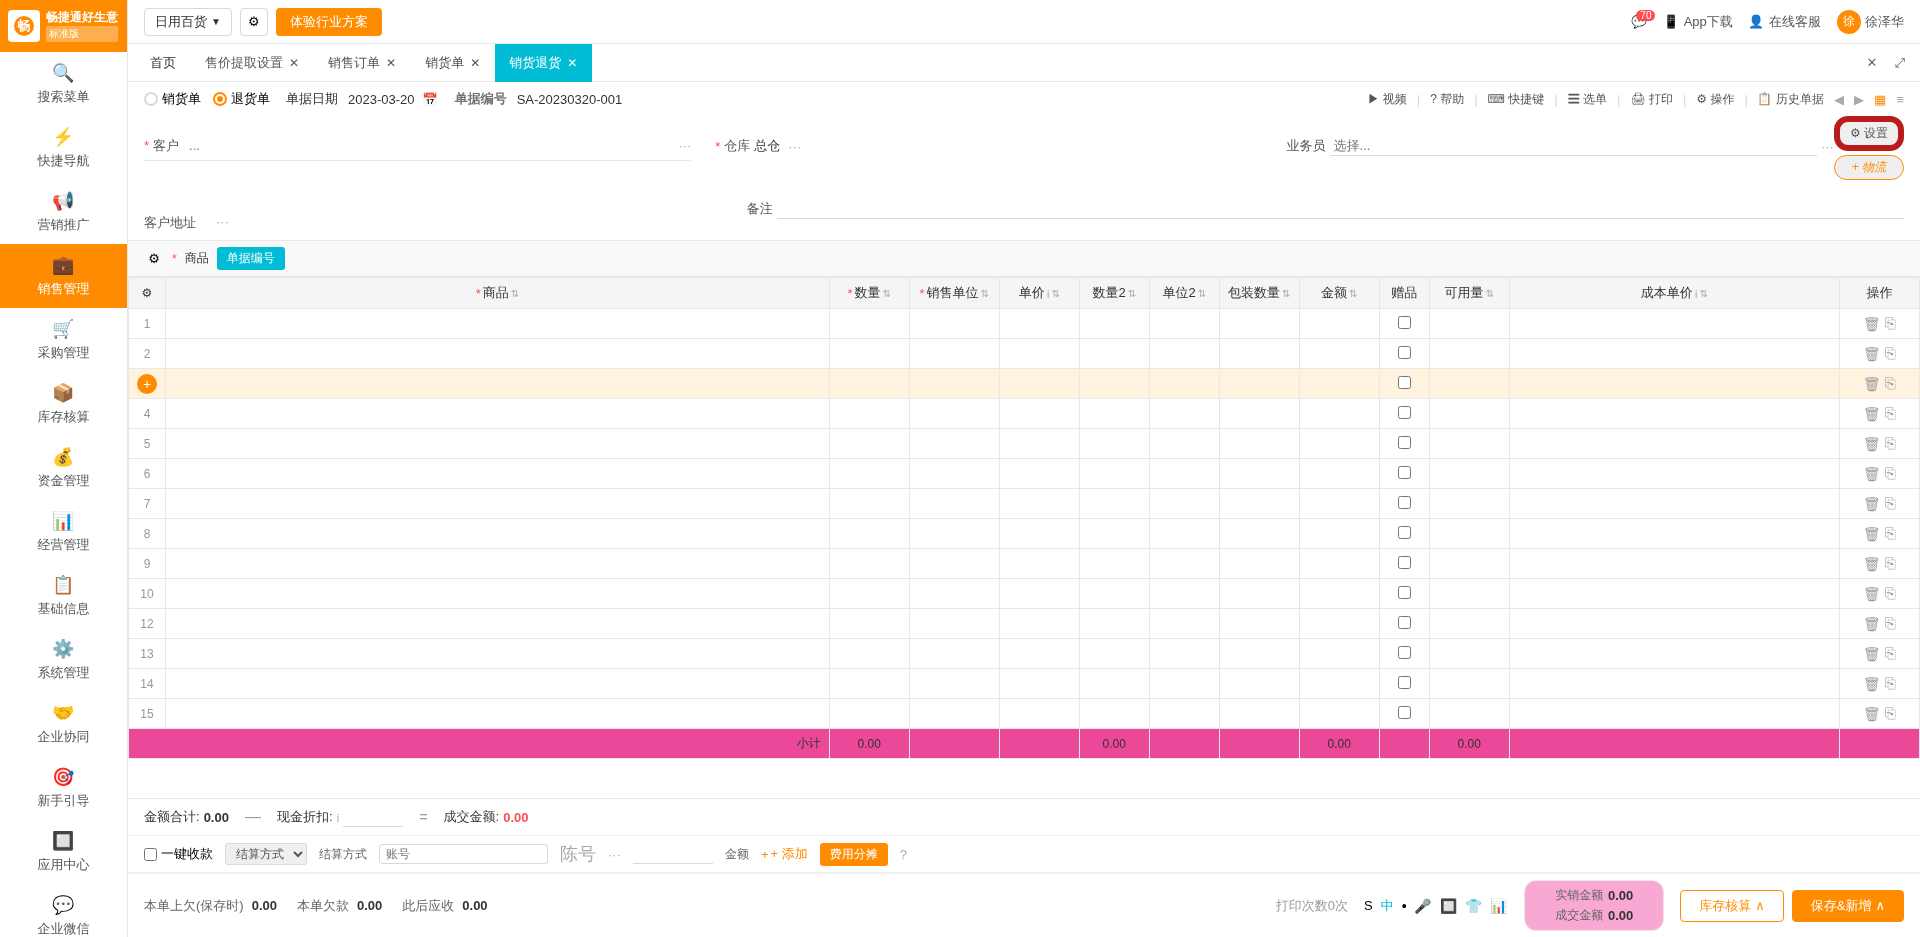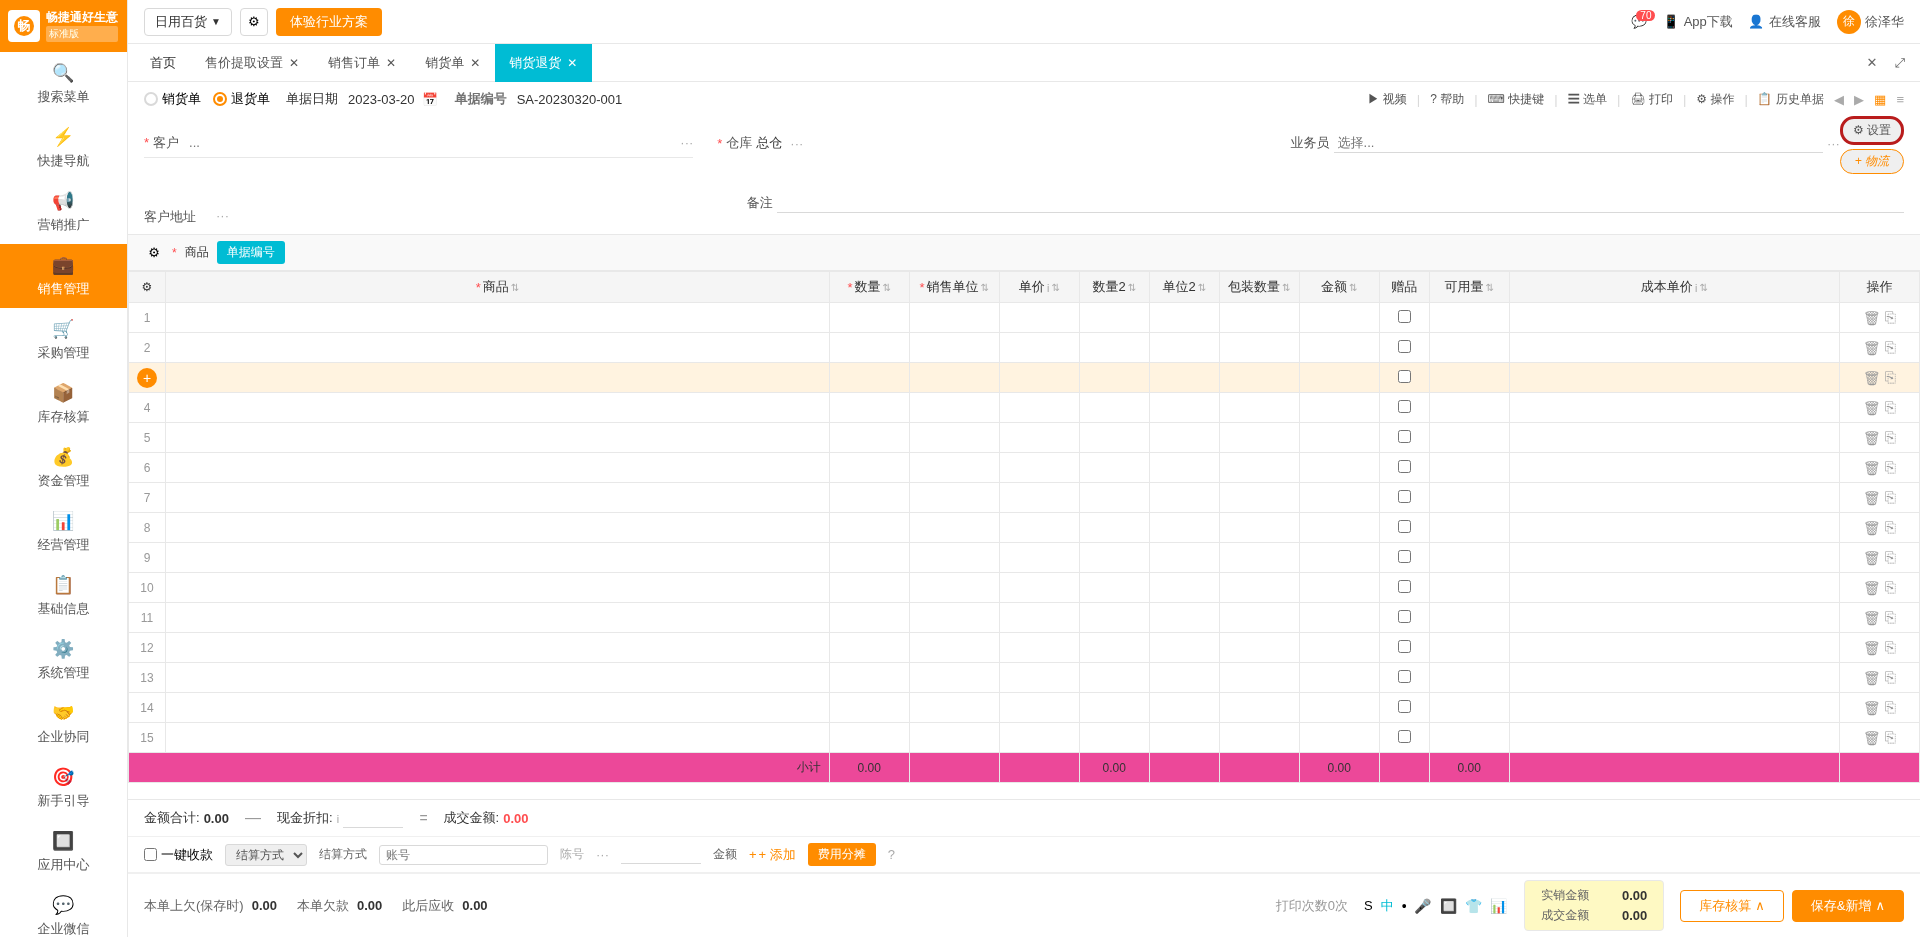--- a/index.html
+++ b/index.html
@@ -41,21 +41,21 @@
     .tab-bar-end { margin-left: auto; display: flex; align-items: center; gap: 4px; }
     .tab-end-btn { width: 24px; height: 24px; display: flex; align-items: center; justify-content: center; cursor: pointer; color: #666; }
     .form-input { flex: 1; border: none; border-bottom: 1px solid #d9d9d9; padding: 3px 6px; outline: none; min-width: 80px; color: #333; }
     .form-dots { color: #aaa; }
     .radio-group { display: flex; align-items: center; gap: 12px; }
     .radio-item { display: flex; align-items: center; gap: 4px; cursor: pointer; }
     .radio-circle { width: 14px; height: 14px; border-radius: 50%; border: 2px solid #d9d9d9; display: flex; align-items: center; justify-content: center; }
     .radio-circle.active { border-color: #ff8c00; }
     .radio-dot { width: 6px; height: 6px; border-radius: 50%; background: #ff8c00; }
     .date-field { display: flex; align-items: center; gap: 4px; }
-    .settings-pill { border: 3px solid #b91c1c; border-radius: 14px; padding: 3px 10px; font-size: 12px; color: #555; cursor: pointer; }
+    .settings-pill { border: 6px solid #b91c1c; border-radius: 14px; padding: 3px 10px; font-size: 12px; color: #555; cursor: pointer; }
     .logistics-pill { border: 1px solid #ff8c00; border-radius: 14px; padding: 3px 10px; font-size: 12px; color: #ff8c00; cursor: pointer; font-style: italic; }
 
     
     .table-toolbar { background: #f9f9f9; padding: 6px 16px; border-bottom: 1px solid #e8e8e8; display: flex; align-items: center; gap: 8px; }
     .scan-btn { background: #00bcd4; color: #fff; border: none; border-radius: 3px; padding: 3px 10px; font-size: 12px; cursor: pointer; }
 
     
     .table-container { flex: 1; overflow-y: auto; overflow-x: hidden; background: #fff; }
     table { width: 100%; border-collapse: collapse; }
     thead th { background: #f5f5f5; border: 1px solid #e8e8e8; padding: 6px 8px; text-align: center; font-weight: normal; color: #333; white-space: nowrap; position: sticky; top: 0; z-index: 10; font-size: 12px; }
@@ -620,40 +620,20 @@
             <td></td>
             <td></td>
             <td>
               <div class="action-icons">
                 <span class="del-icon" title="删除">🗑</span>
                 <span class="copy-icon" title="复制">⎘</span>
               </div>
             </td>
           </tr>
           <tr>
-            <td class="row-num">11</td>
-            <td></td>
-            <td></td>
-            <td></td>
-            <td></td>
-            <td></td>
-            <td></td>
-            <td></td>
-            <td></td>
-            <td><input type="checkbox" style=""></td>
-            <td></td>
-            <td></td>
-            <td>
-              <div class="action-icons">
-                <span class="del-icon" title="删除">🗑</span>
-                <span class="copy-icon" title="复制">⎘</span>
-              </div>
-            </td>
-          </tr>
-          <tr>
             <td class="row-num">12</td>
             <td></td>
             <td></td>
             <td></td>
             <td></td>
             <td></td>
             <td></td>
             <td></td>
             <td></td>
             <td><input type="checkbox" style=""></td>
@@ -767,21 +747,21 @@
     <div class="payment-row">
       <div class="payment-checkbox">
         <input type="checkbox" style="">
         <span>一键收款</span>
       </div>
       <select class="payment-select">
         <option>结算方式</option>
       </select>
       <span style="color:#666;font-size:12px;">结算方式</span>
       <input type="text" class="account-field" placeholder="账号" style="">
-      <span style="color:#aaa;font-size:12px;">陈号</span>
+      <span style="color:#aaa;font-size:18px;">陈号</span>
       <span style="cursor:pointer;color:#aaa;">···</span>
       <input type="text" class="amount-field" placeholder="" style="">
       <span style="color:#666;font-size:12px;">金额</span>
       <button class="add-item-btn">
         <span style="color:#ff8c00;">+</span>
         <span>+ 添加</span>
       </button>
       <button class="expense-split-btn">费用分摊</button>
       <span class="help-icon">?</span>
     </div>
@@ -807,21 +787,21 @@
         <div style="display:flex;align-items:center;gap:8px;font-size:18px;">
           <span style="cursor:pointer;" title="输入法">S</span>
           <span style="cursor:pointer;color:#00bcd4;">中</span>
           <span style="cursor:pointer;font-size:14px;">•</span>
           <span style="cursor:pointer;font-size:14px;">🎤</span>
           <span style="cursor:pointer;font-size:14px;">🔲</span>
           <span style="cursor:pointer;font-size:14px;">👕</span>
           <span style="cursor:pointer;font-size:14px;">📊</span>
         </div>
 
-        <div style="background:#fef9c3;border:1px solid #e8e8e8;border-radius:4px;padding:6px 16px;display:flex;flex-direction:column;gap:3px;min-width:140px;">
+        <div style="background:#f9a8d4;border:1px solid #e8e8e8;border-radius:12px;padding:6px 30px;display:flex;flex-direction:column;gap:3px;min-width:140px;">
           <div style="display:flex;justify-content:space-between;align-items:center;">
             <span style="color:#666;font-size:12px;">实销金额</span>
             <span style="color:#333;font-weight:bold;font-size:13px;">0.00</span>
           </div>
           <div style="display:flex;justify-content:space-between;align-items:center;">
             <span style="color:#666;font-size:12px;">成交金额</span>
             <span style="color:#333;font-weight:bold;font-size:13px;">0.00</span>
           </div>
         </div>
 

